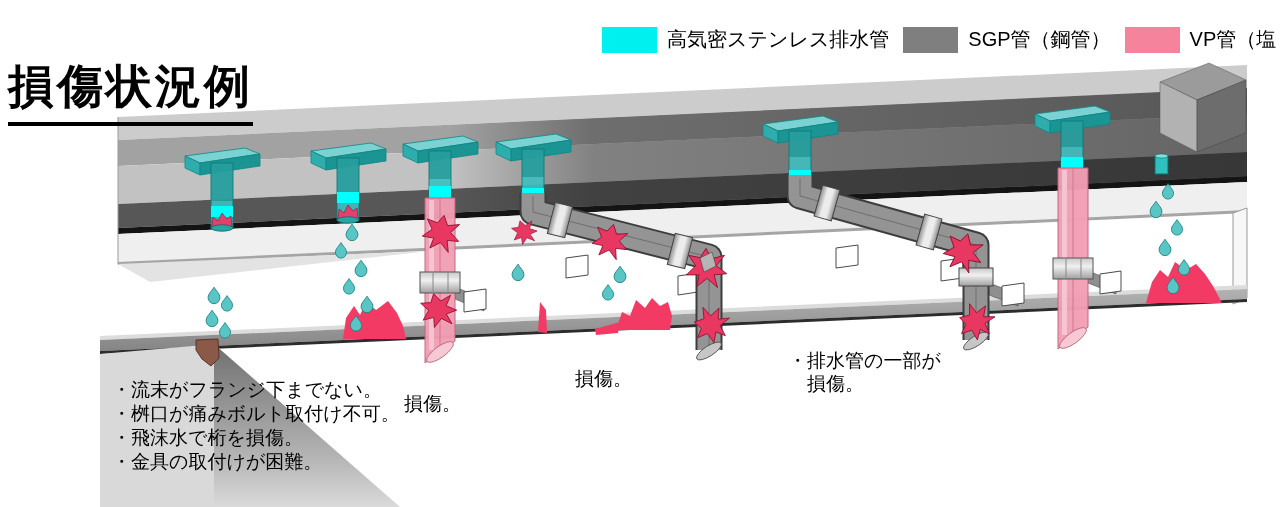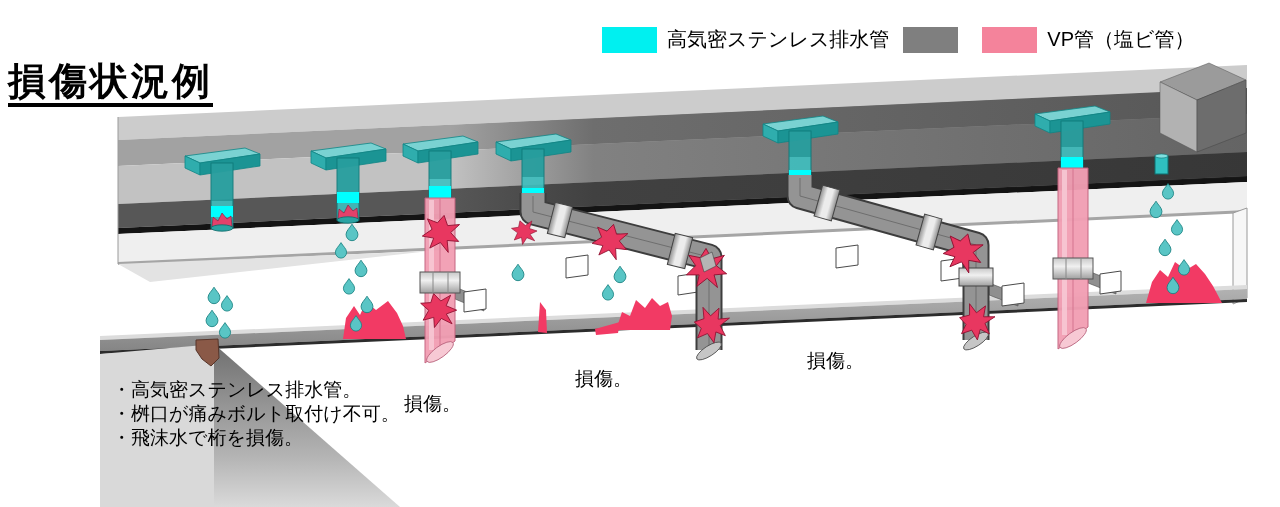--- a/index.html
+++ b/index.html
@@ -2,22 +2,22 @@
 <html><head>
 <meta charset="utf-8">
 <style>
   html,body{margin:0;padding:0;background:#ffffff;}
   .stage{
     position:relative;width:1280px;height:507px;background:#ffffff;overflow:hidden;
     font-family:"Liberation Sans","DejaVu Sans",sans-serif;color:#000;
   }
   .scene-svg{position:absolute;left:0;top:0;}
   .page-title{
-    position:absolute;left:8px;top:62px;font-size:38px;font-weight:800;letter-spacing:3px;
-    border-bottom:4px solid #000;padding-bottom:1px;line-height:1.05;
+    position:absolute;left:8px;top:62px;font-size:46px;font-weight:800;letter-spacing:3px;
+    border-bottom:4px solid #000;padding-bottom:12px;line-height:1.05;
   }
   .legend{position:absolute;left:602px;top:26px;display:flex;align-items:center;}
   .legend-item{display:flex;align-items:center;margin-right:14px;justify-content:space-between;}
   .legend-swatch{width:55px;height:26px;display:inline-block;margin-right:10px;}
   .legend-label{font-size:20px;white-space:nowrap;}
   .annotation{position:absolute;font-size:19px;line-height:24px;white-space:nowrap;}
   .annotation span{display:block;}
   .ann-2lines{line-height:23px;}
 </style>
 </head>
@@ -247,38 +247,41 @@
 
   <div class="page-title">損傷状況例</div>
 
   <div class="legend">
     <div class="legend-item">
       <span class="legend-swatch" style="background: rgb(0, 240, 240);"></span>
       <span class="legend-label">高気密ステンレス排水管</span>
     </div>
     <div class="legend-item">
       <span class="legend-swatch" style="background: rgb(127, 127, 127);"></span>
+      <span class="legend-label">SGP管（鋼管）</span>
     </div>
     <div class="legend-item">
       <span class="legend-swatch" style="background: rgb(244, 131, 155);"></span>
       <span class="legend-label">VP管（塩ビ管）</span>
     </div>
   </div>
 
   <div class="annotation" style="left:112px;top:378px;">
-    <span>・高気密ステンレス排水管。</span>
+    <span>・流末がフランジ下までない。</span>
     <span>・桝口が痛みボルト取付け不可。</span>
     <span>・飛沫水で桁を損傷。</span>
+    <span>・金具の取付けが困難。</span>
   </div>
 
   <div class="annotation ann-2lines" style="left:385px;top:392px;">
     <span>　損傷。</span>
   </div>
 
   <div class="annotation ann-2lines" style="left:556px;top:367px;">
     <span>　損傷。</span>
   </div>
 
   <div class="annotation ann-2lines" style="left:788px;top:349px;">
+    <span>・排水管の一部が</span>
     <span>　損傷。</span>
   </div>
 
 </div>
 
 </body></html>

